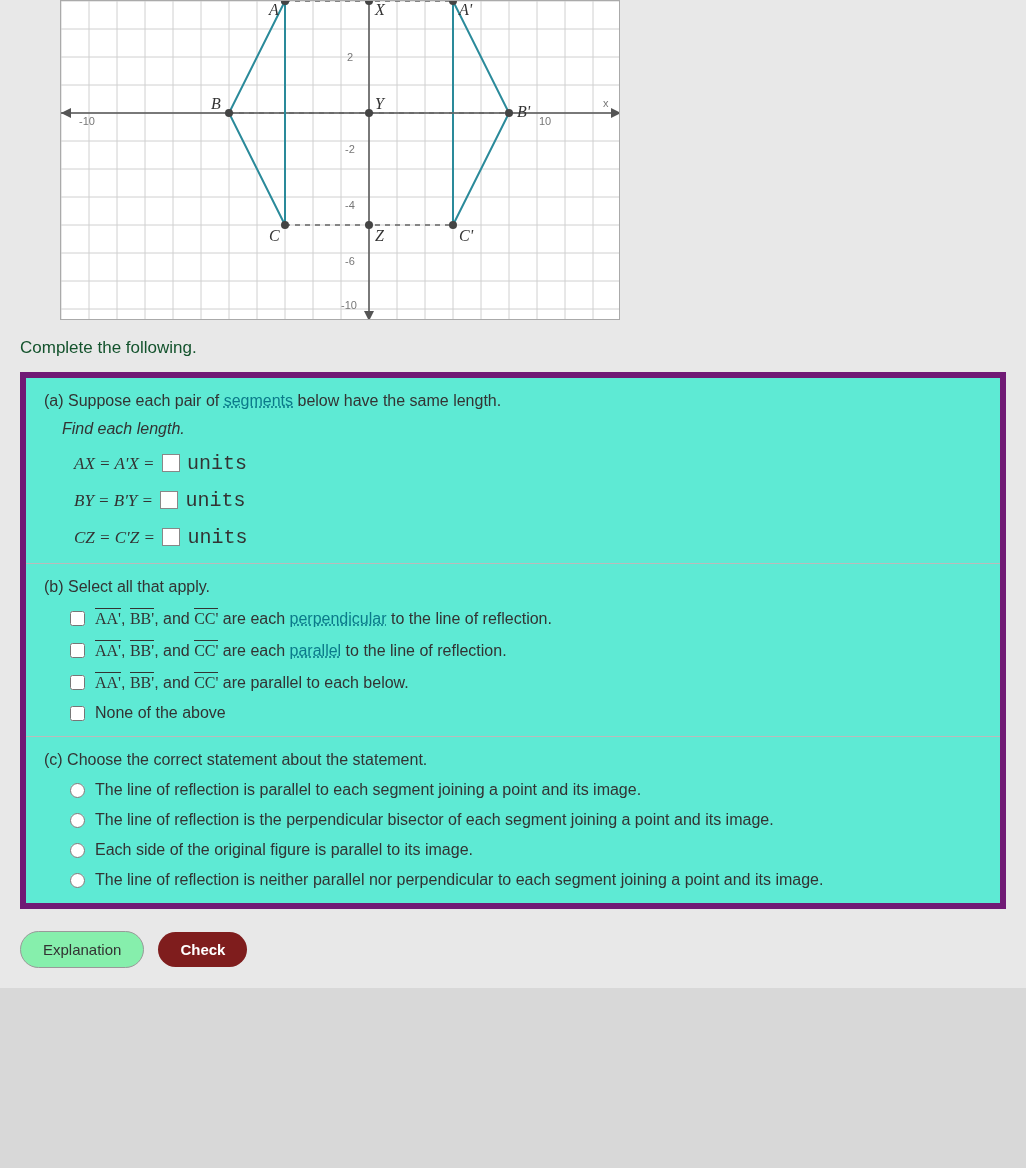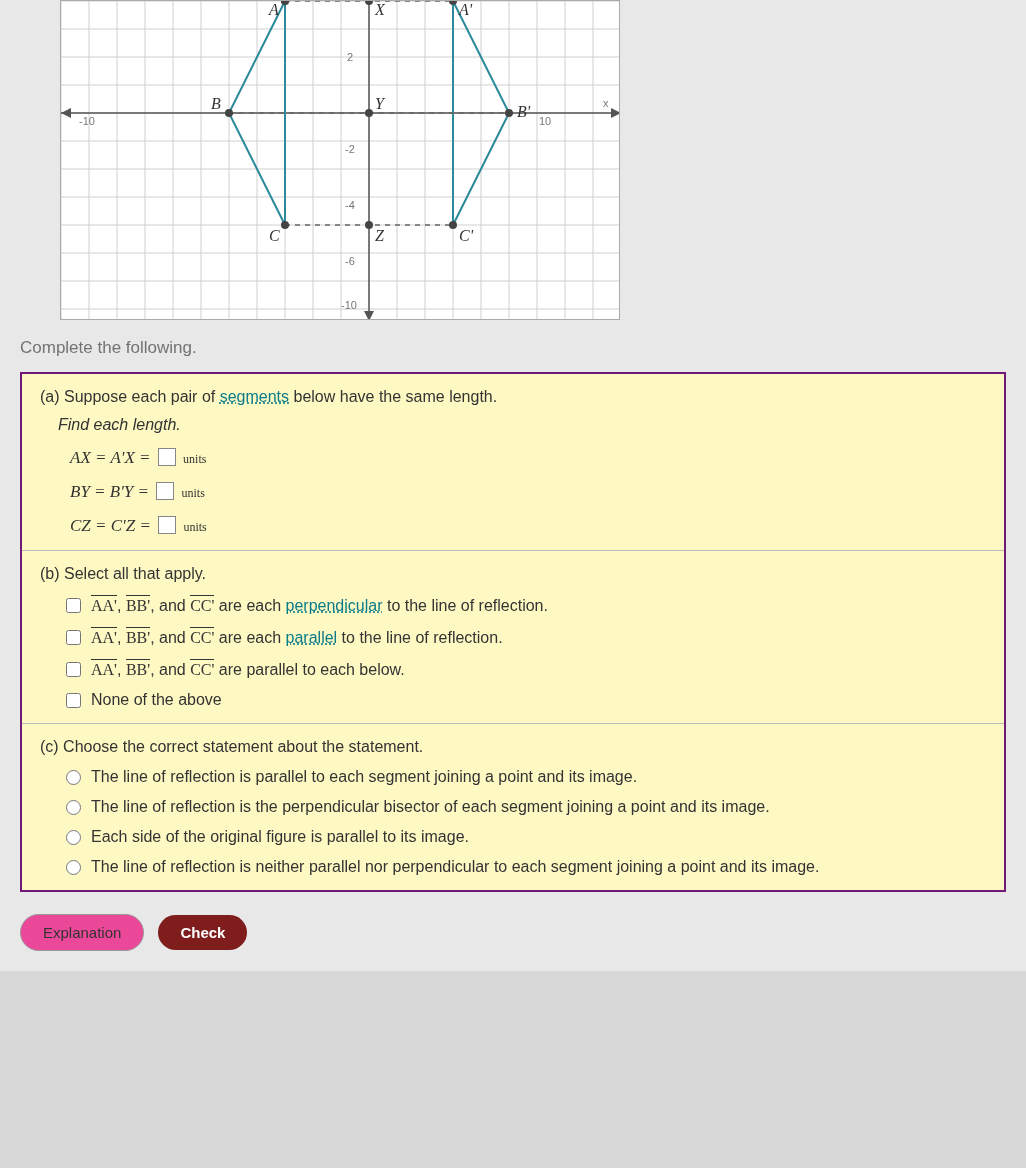--- a/index.html
+++ b/index.html
@@ -18,36 +18,36 @@
     background: #fff;
     border: 1px solid #aaa;
     width: 560px;
     height: 320px;
     margin-left: 40px;
     position: relative;
     overflow: hidden;
   }
   .instr {
     font-size: 17px;
-    color: #737373;
+    color: #14532d;
     margin: 18px 0 14px 0;
   }
   .qbox {
-    background: #fef9c3;
-    border: 2px solid #701a75;
+    background: #5eead4;
+    border: 6px solid #701a75;
   }
   .section {
     padding: 14px 18px;
     border-bottom: 1px solid #bbb;
   }
   .section:last-child { border-bottom: none; }
   .qlabel { font-size: 16px; color: #333; }
   .sub { margin-top: 10px; margin-left: 18px; font-size: 16px; font-style: italic; }
   .eq { margin: 14px 0 0 30px; font-size: 17px; font-style: italic; font-family: "Times New Roman", serif; }
-  .eq .rm { font-style: normal; font-family: Liberation Serif, serif; font-size: 12px; text-align: center; }
+  .eq .rm { font-style: normal; font-family: Liberation Mono, monospace; font-size: 20px; text-align: center; }
   .blank {
     display: inline-block;
     width: 18px; height: 18px;
     border: 1px solid #888;
     background: #fff;
     vertical-align: -3px;
     margin: 0 3px;
   }
   .optrow {
     display: flex;
@@ -78,21 +78,21 @@
     display: flex;
     gap: 14px;
     align-items: center;
   }
   .btn {
     padding: 9px 22px;
     border-radius: 22px;
     font-size: 15px;
     cursor: pointer;
     border: 1px solid #999;
-    background: #ec4899;
+    background: #86efac;
     color: #333;
   }
   .btn.primary {
     background: #7f1d1d;
     color: #fff;
     border: none;
     font-weight: bold;
   }
 </style>
 </head>

